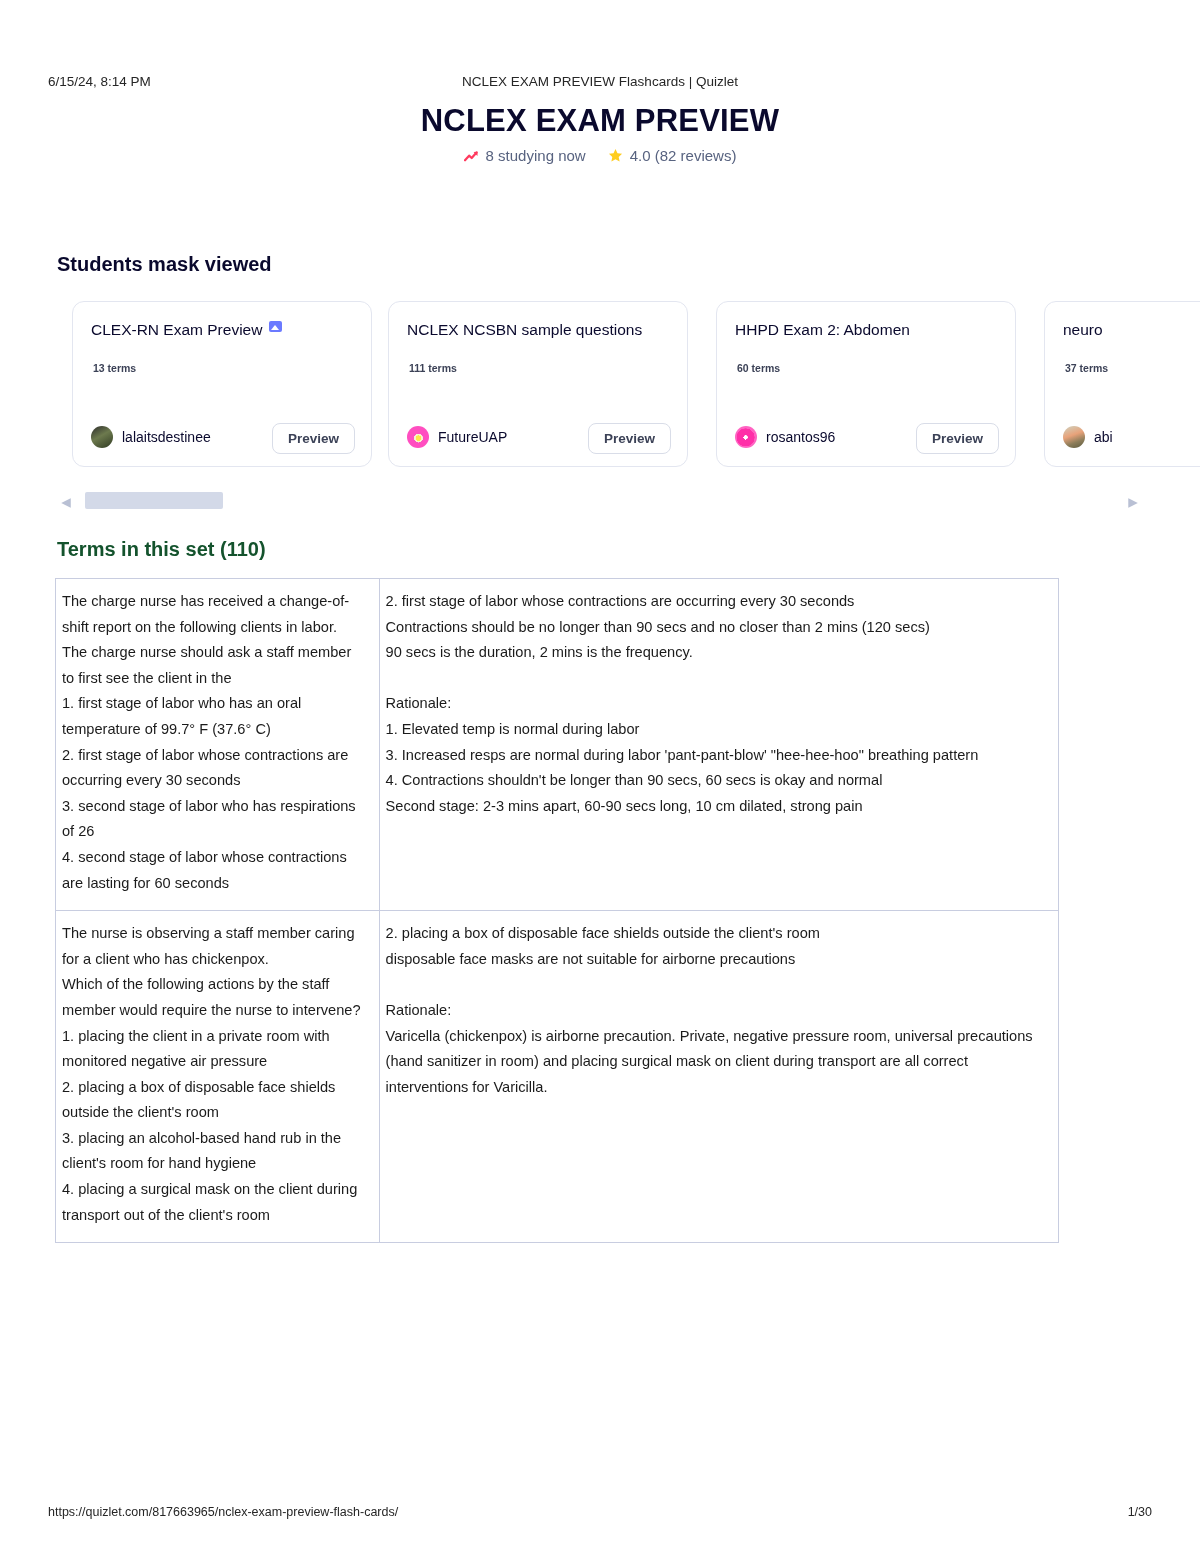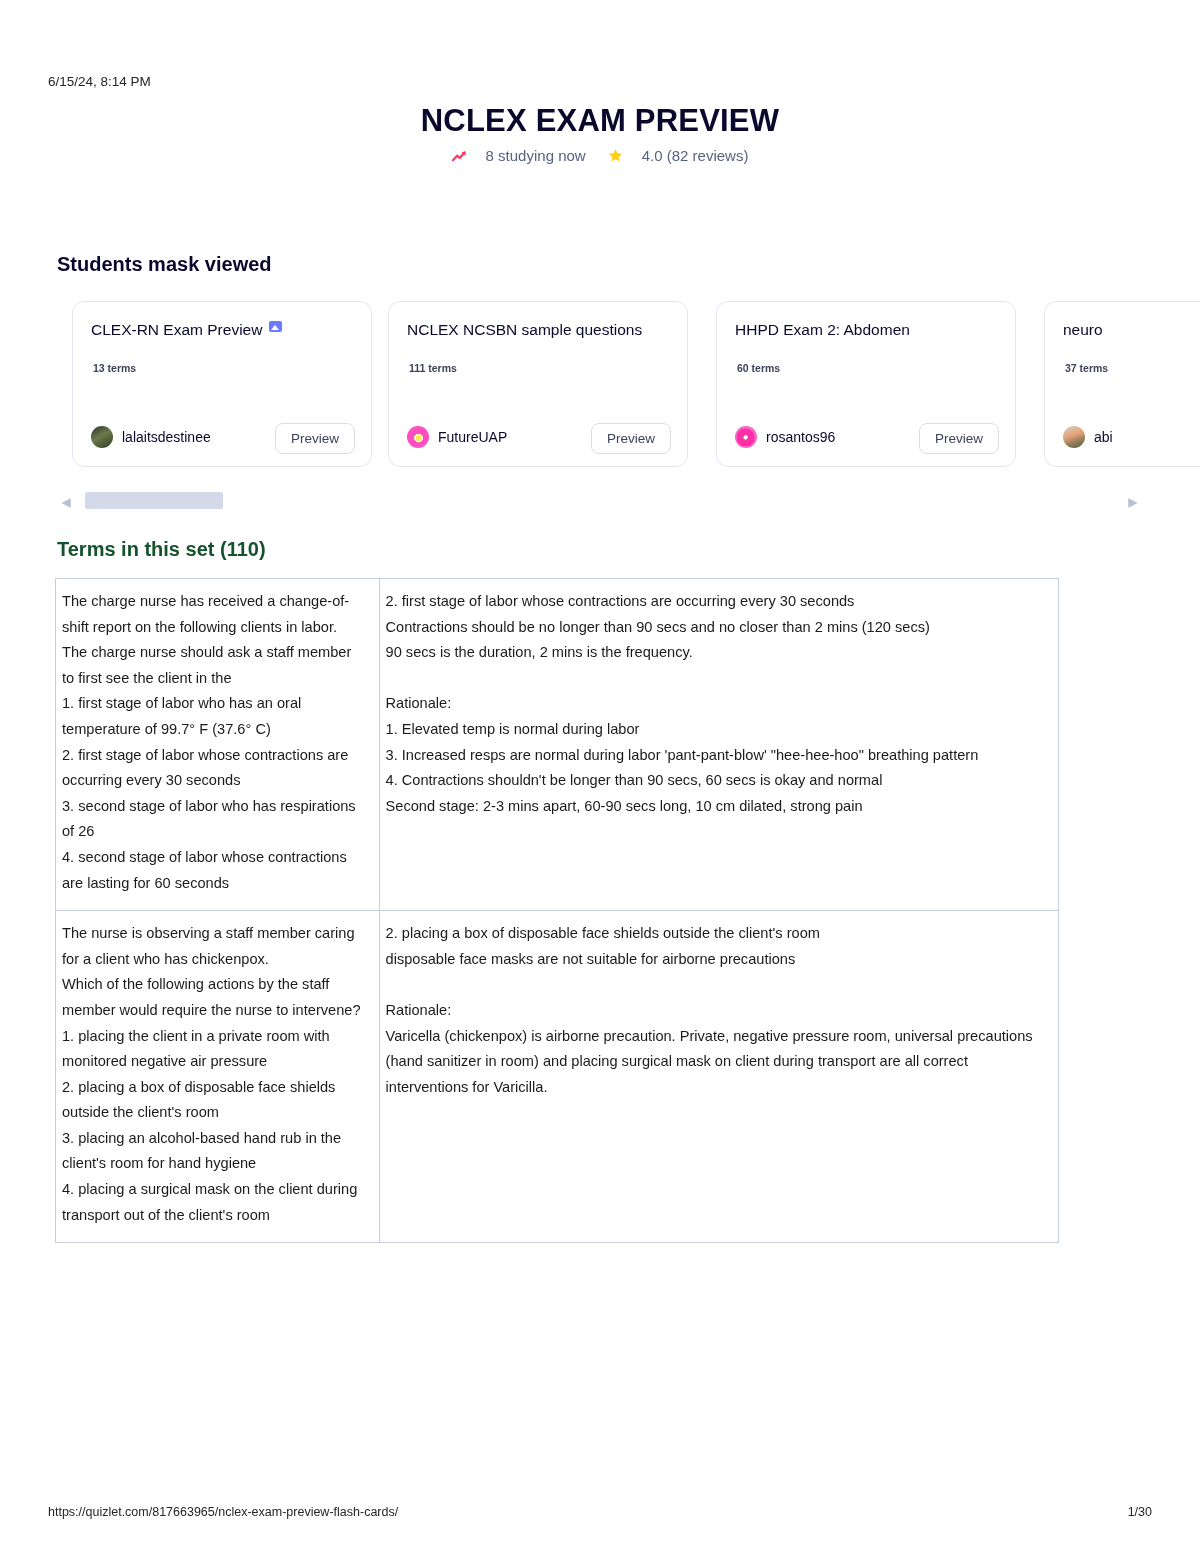--- a/index.html
+++ b/index.html
@@ -63,21 +63,21 @@
     display: flex;
     justify-content: center;
     align-items: center;
     gap: 22px;
     font-size: 15px;
     color: #586380;
   }
   .stat {
     display: flex;
     align-items: center;
-    gap: 19px;
+    gap: 7px;
     white-space: nowrap;
   }
   .icon-trend { display:inline-block; width: 15px; height: 13px; }
   .icon-star  { display:inline-block; width: 15px; height: 15px; }
 
   
   .sav-heading {
     position: absolute;
     left: 57px;
     top: 253px;
@@ -170,20 +170,21 @@
     position: absolute;
     right: 16px;
     bottom: 12px;
     padding: 7px 15px;
     font-size: 13.5px;
     color: #3c4257;
     border: 1px solid #d9dde8;
     border-radius: 8px;
     background: #fff;
     white-space: nowrap;
+    font-weight: bold;
   }
 
   
   .scroll-row {
     position: absolute;
     left: 0;
     top: 487px;
     width: 1200px;
     height: 32px;
   }
@@ -261,20 +262,21 @@
     right: 48px;
     top: 0;
     white-space: nowrap;
   }
 </style>
 </head>
 <body>
 
 <div class="print-header">
   <span class="ph-date">6/15/24, 8:14 PM</span>
+  <span class="ph-title">NCLEX EXAM PREVIEW Flashcards | Quizlet</span>
 </div>
 
 <div class="set-title">NCLEX EXAM PREVIEW</div>
 
 <div class="set-stats">
   <span class="stat">
     <span class="icon-trend">
       <svg viewBox="0 0 16 14" width="15" height="13" aria-hidden="true">
         <path d="M1 11 L5.4 6.1 L8.2 8.6 L13.4 2.6" fill="none" stroke="#ff3a5e" stroke-width="2.4" stroke-linecap="round" stroke-linejoin="round"></path>
         <path d="M10.2 2.2 L14.6 2.0 L14.4 6.4 Z" fill="#ff3a5e"></path>

